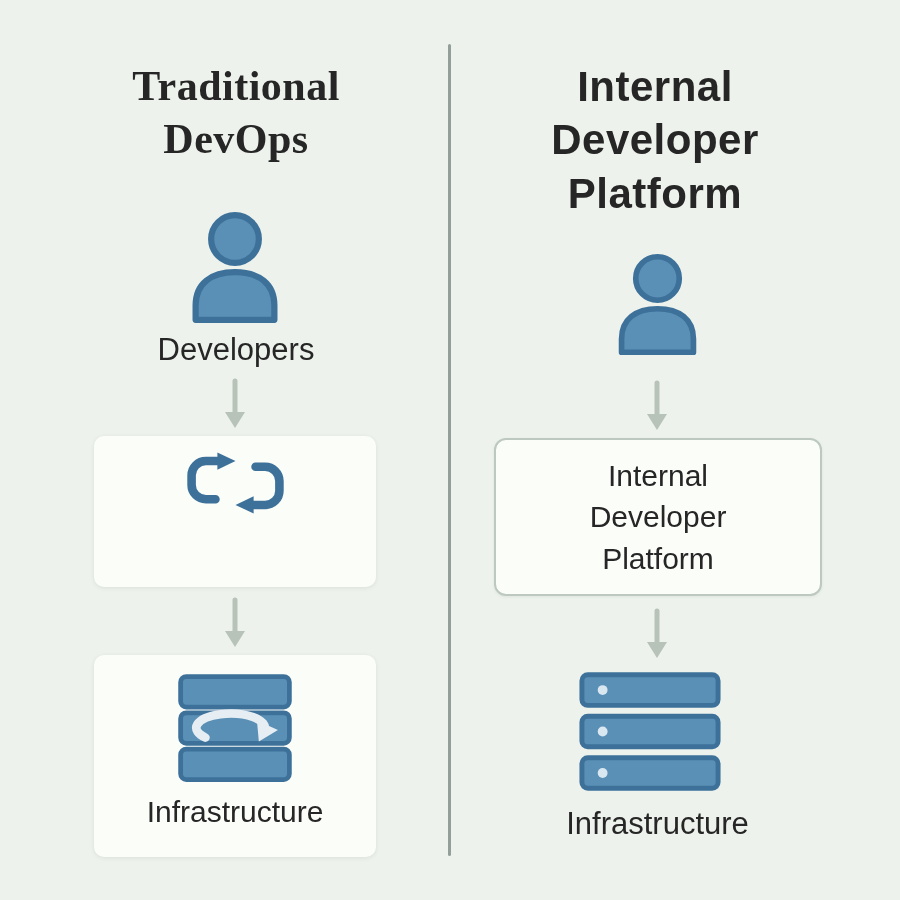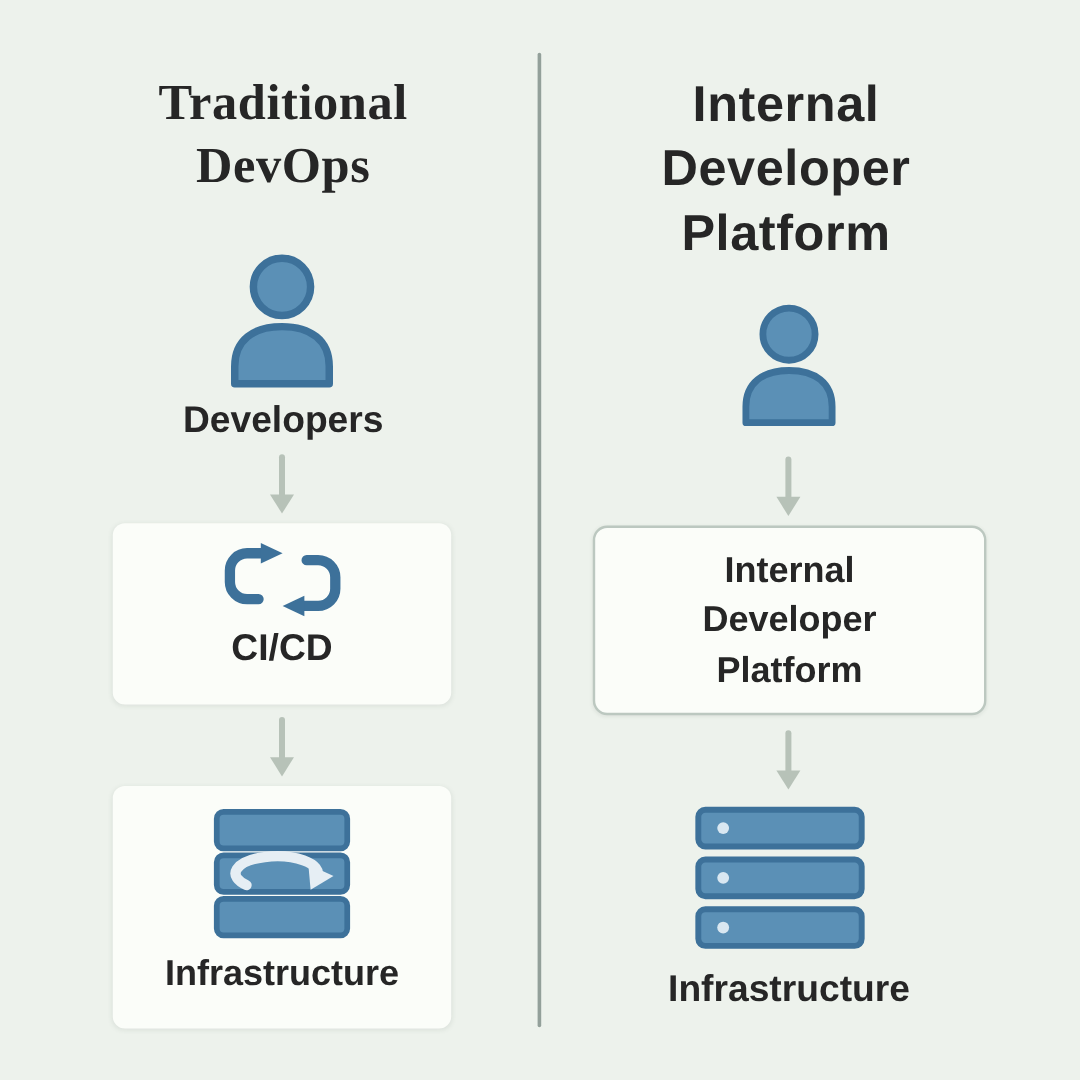--- a/index.html
+++ b/index.html
@@ -25,21 +25,21 @@
   .divider{
     left:448px;top:44px;width:3px;height:812px;
     background:var(--divider);
     border-radius:2px;
   }
   .title{
     font-size:42px;font-weight:bold;line-height:1.27;
     text-align:center;letter-spacing:.5px;
   }
   .label{
-    font-weight:bold;text-align:center;color:var(--text);
+    font-weight:normal;text-align:center;color:var(--text);
   }
   .card{
     background:var(--box-background);
     border-radius:10px;
     box-shadow:0 1px 4px rgba(60,80,70,.10);
     display:flex;flex-direction:column;align-items:center;
   }
   .idp-box{
     background:var(--box-background);
     border:2px solid var(--box-border);
@@ -69,21 +69,20 @@
   <polygon points="2,34 22,34 12,50" fill="var(--arrow)"></polygon>
 </svg>
 
 <div class="abs card" style="left:94px;top:436px;width:282px;height:151px;">
   <svg style="margin-top:16px;" width="105" height="62" viewBox="0 0 110 64">
     <path d="M38 9 H24 A15 15 0 0 0 9 24 V34 A15 15 0 0 0 24 49 H34" fill="none" stroke="var(--icon-stroke)" stroke-width="9" stroke-linecap="round"></path>
     <polygon points="36,0 55,9 36,18" fill="var(--icon-stroke)"></polygon>
     <path d="M72 55 H86 A15 15 0 0 0 101 40 V30 A15 15 0 0 0 86 15 H76" fill="none" stroke="var(--icon-stroke)" stroke-width="9" stroke-linecap="round"></path>
     <polygon points="74,46 55,55 74,64" fill="var(--icon-stroke)"></polygon>
   </svg>
-  <div class="label" style="margin-top:8px;font-size:31px;width:100%;">CI/CD</div>
 </div>
 
 <svg class="abs" style="left:222px;top:597px;" width="26" height="52" viewBox="0 0 24 52">
   <line x1="12" y1="3" x2="12" y2="36" stroke="var(--arrow)" stroke-width="5" stroke-linecap="round"></line>
   <polygon points="2,34 22,34 12,50" fill="var(--arrow)"></polygon>
 </svg>
 
 <div class="abs card" style="left:94px;top:655px;width:282px;height:202px;">
   <svg style="margin-top:14px;" width="124" height="120" viewBox="0 0 130 122">
     <rect x="8" y="6" width="114" height="32" rx="6" fill="var(--icon-fill)" stroke="var(--icon-stroke)" stroke-width="5"></rect>

